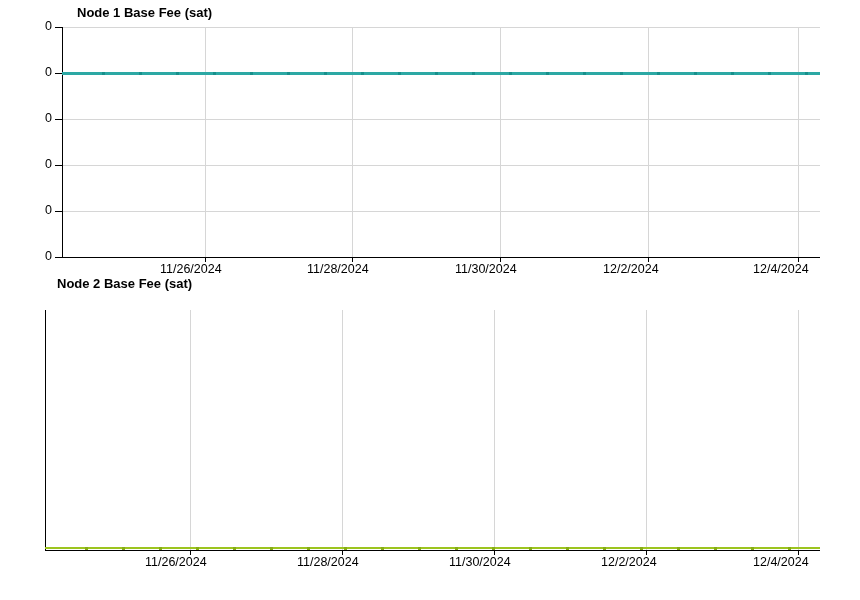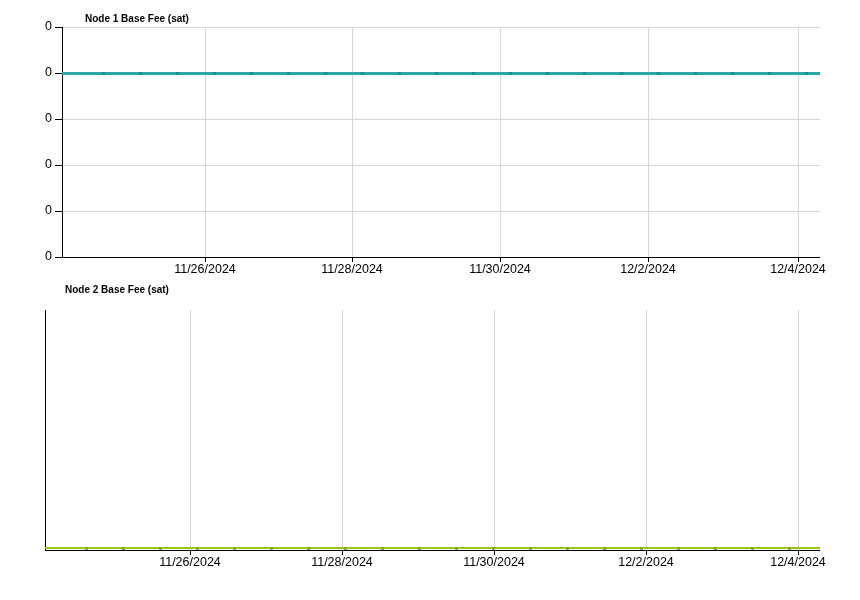--- a/index.html
+++ b/index.html
@@ -6,33 +6,32 @@
   .canvas {
     position: relative;
     width: 860px;
     height: 600px;
     background: #ffffff;
     overflow: hidden;
     font-family: "Liberation Sans", sans-serif;
   }
   .chart-title {
     position: absolute;
-    margin: 8px;
-    font-size: 10px;
+    margin: 0;
+    font-size: 13px;
     font-weight: bold;
     color: #000000;
     white-space: nowrap;
   }
   .hline { position: absolute; height: 1px; }
   .vline { position: absolute; width: 1px; }
   .xlabel {
     position: absolute;
     font-size: 12.5px;
     color: #000000;
-    text-align: center;
     white-space: nowrap;
   }
   .ylabel {
     position: absolute;
     font-size: 12.5px;
     color: #000000;
     text-align: right;
     white-space: nowrap;
   }
 </style>

